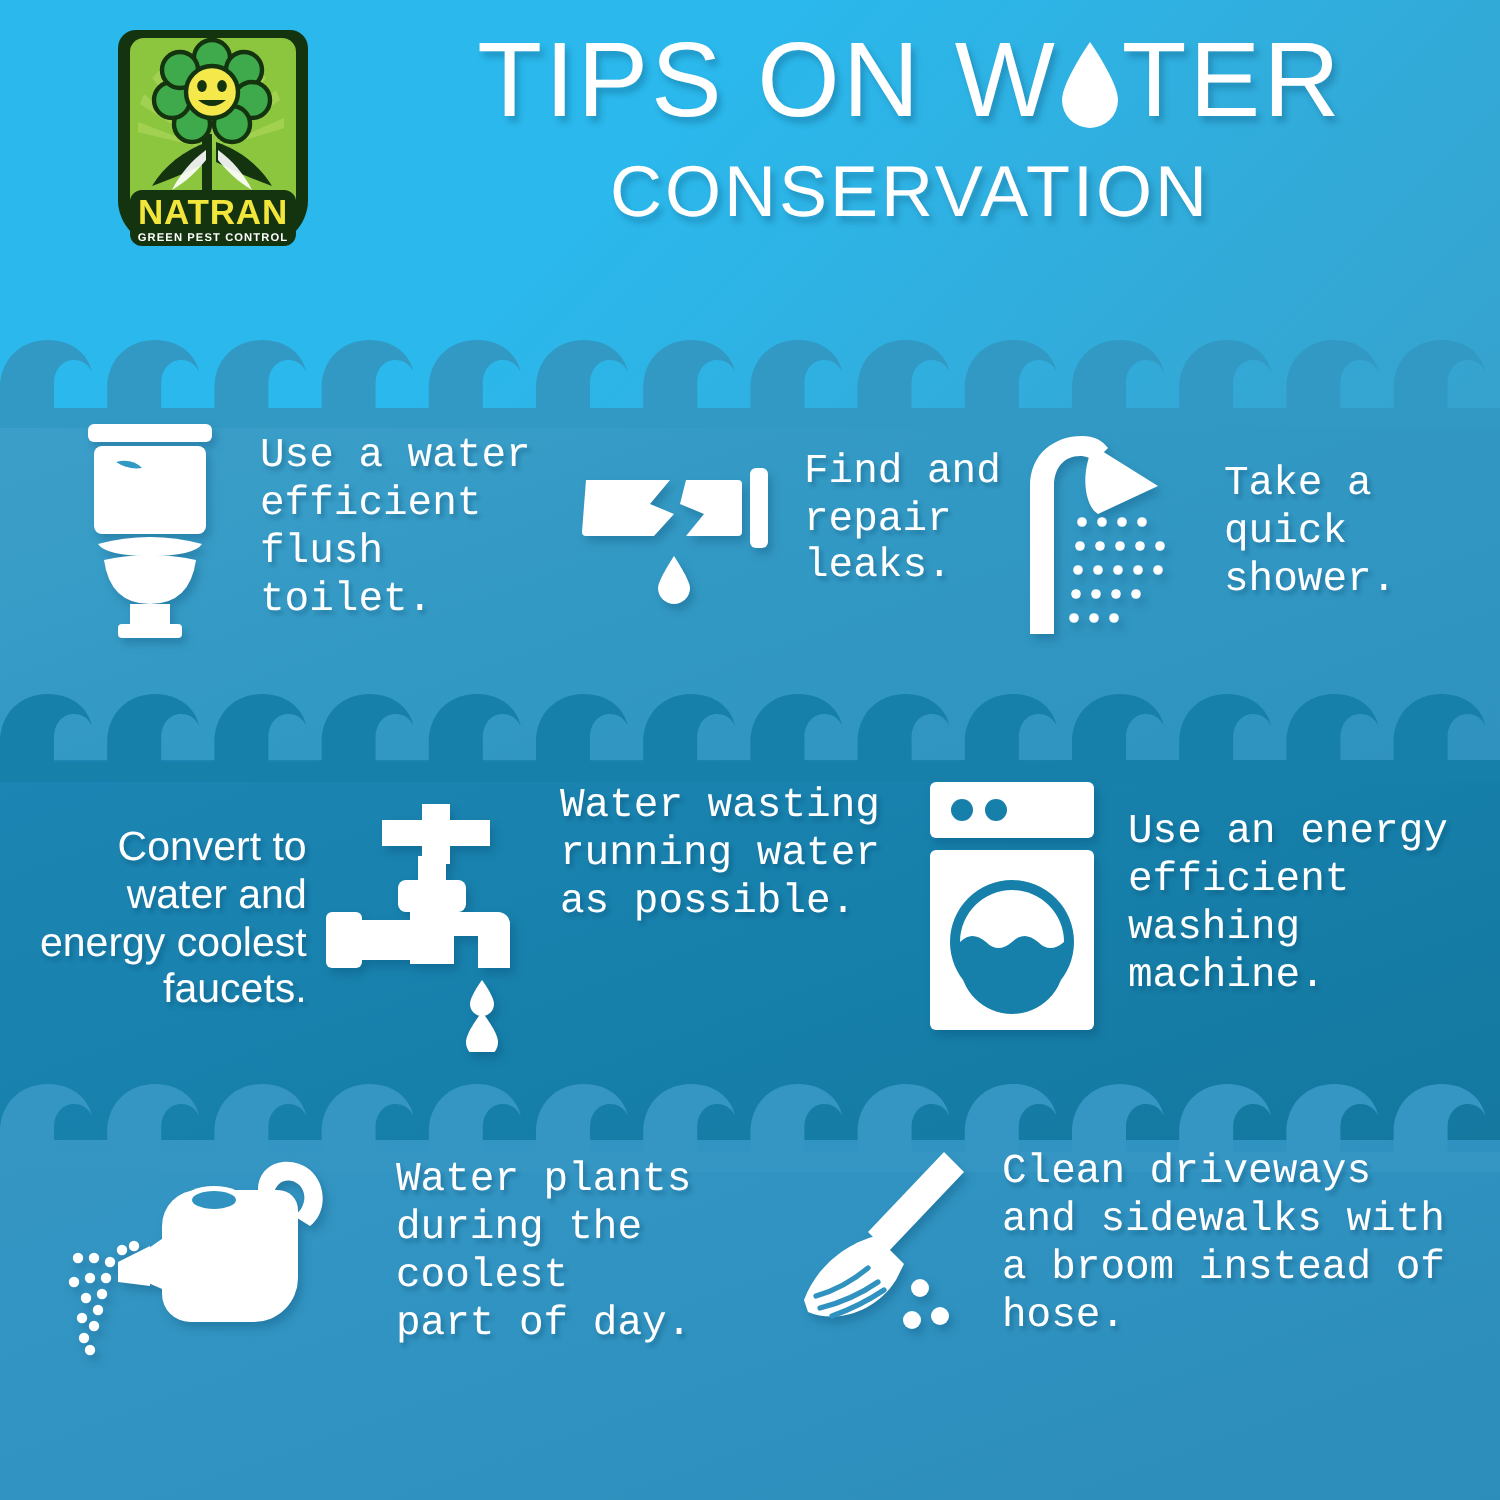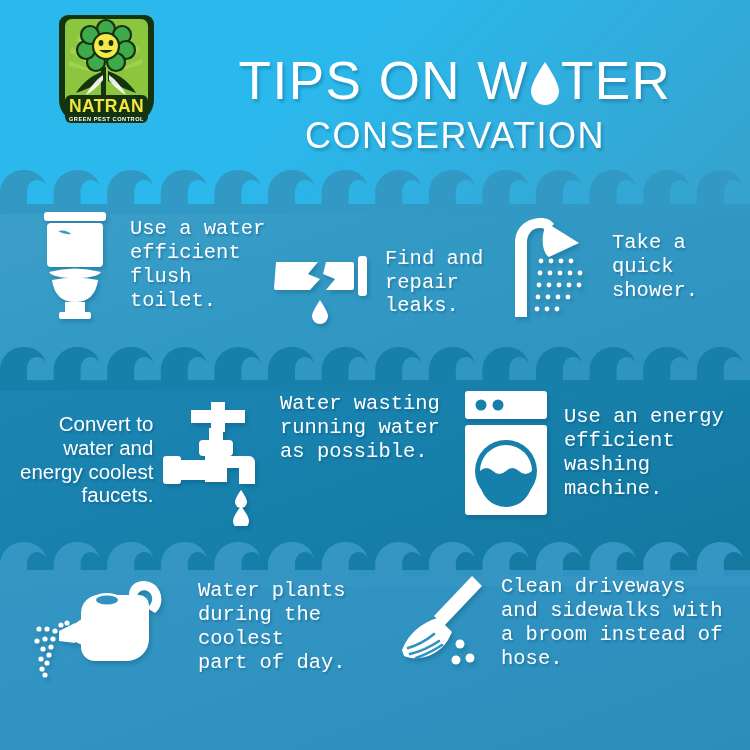--- a/index.html
+++ b/index.html
@@ -25,41 +25,40 @@
   .waves svg{display:block;width:750px;height:46px;}
 
   
   .header{position:absolute;top:0;left:0;width:750px;height:168px;z-index:5;}
   .logo{position:absolute;left:54px;top:9px;width:105px;height:120px;}
   .title-wrap{position:absolute;left:170px;top:14px;width:570px;text-align:center;}
   .title-line{
     color:#ffffff;font-weight:400;letter-spacing:1.5px;line-height:1.02;
     text-shadow:2px 3px 3px rgba(0,60,95,.28);
     font-family:"Liberation Sans", sans-serif;
-    margin-top:40px;
   }
   #title-line-1{font-size:53px;}
   #title-line-2{font-size:36px;margin-top:4px;}
   .drop-inline{display:inline-block;vertical-align:-6px;margin:0 1px;}
 
   
   .tip{position:absolute;z-index:6;display:flex;align-items:center;}
   .tip .icon{flex:0 0 auto;display:flex;align-items:center;justify-content:center;}
   .tip .txt{
     color:#ffffff;font-size:20.5px;line-height:1.17;font-weight:400;
     text-shadow:1.5px 2px 2px rgba(0,55,90,.30);
     white-space:pre-line;
   }
   .txt-left{text-align:left;font-family:Liberation Mono, monospace;}
   .txt-right{text-align:right;}
 
   
   #tip-toilet{left:30px;top:206px;width:245px;}
   #tip-toilet .icon{width:90px;height:118px;margin-right:10px;}
-  #tip-leak{left:272px;top:218px;width:215px;margin-top:22px;}
+  #tip-leak{left:289px;top:218px;width:215px;}
   #tip-leak .icon{width:105px;height:85px;margin-right:8px;}
   #tip-shower{left:505px;top:212px;width:230px;}
   #tip-shower .icon{width:95px;height:110px;margin-right:12px;}
 
   
   #tip-faucet{left:20px;top:392px;width:275px;}
   #tip-faucet .icon{width:115px;height:135px;margin-left:6px;}
   #tip-avoid{left:280px;top:392px;width:175px;}
   #tip-washer{left:462px;top:388px;width:288px;}
   #tip-washer .icon{width:88px;height:130px;margin-right:14px;}

